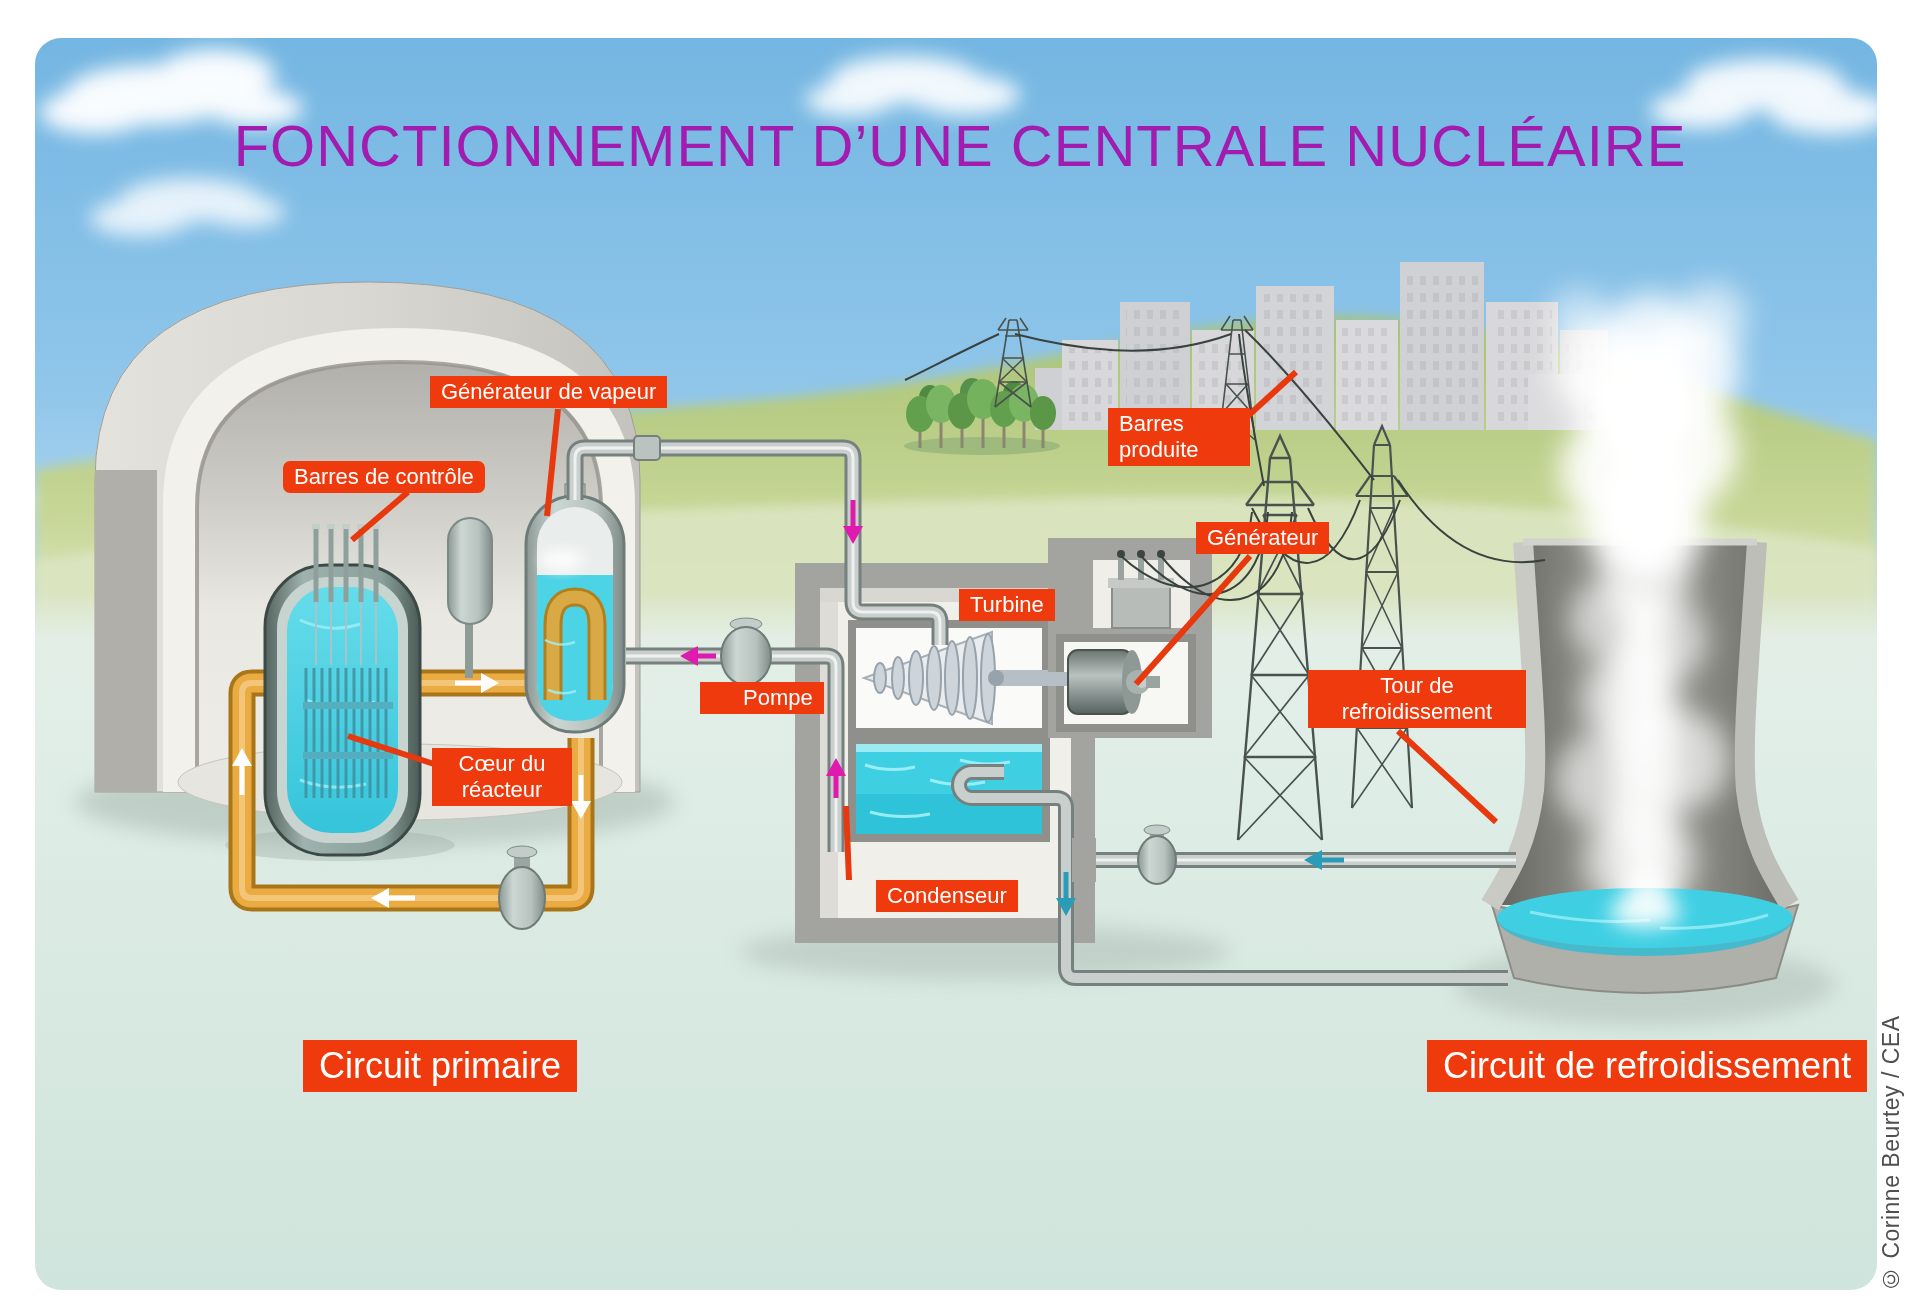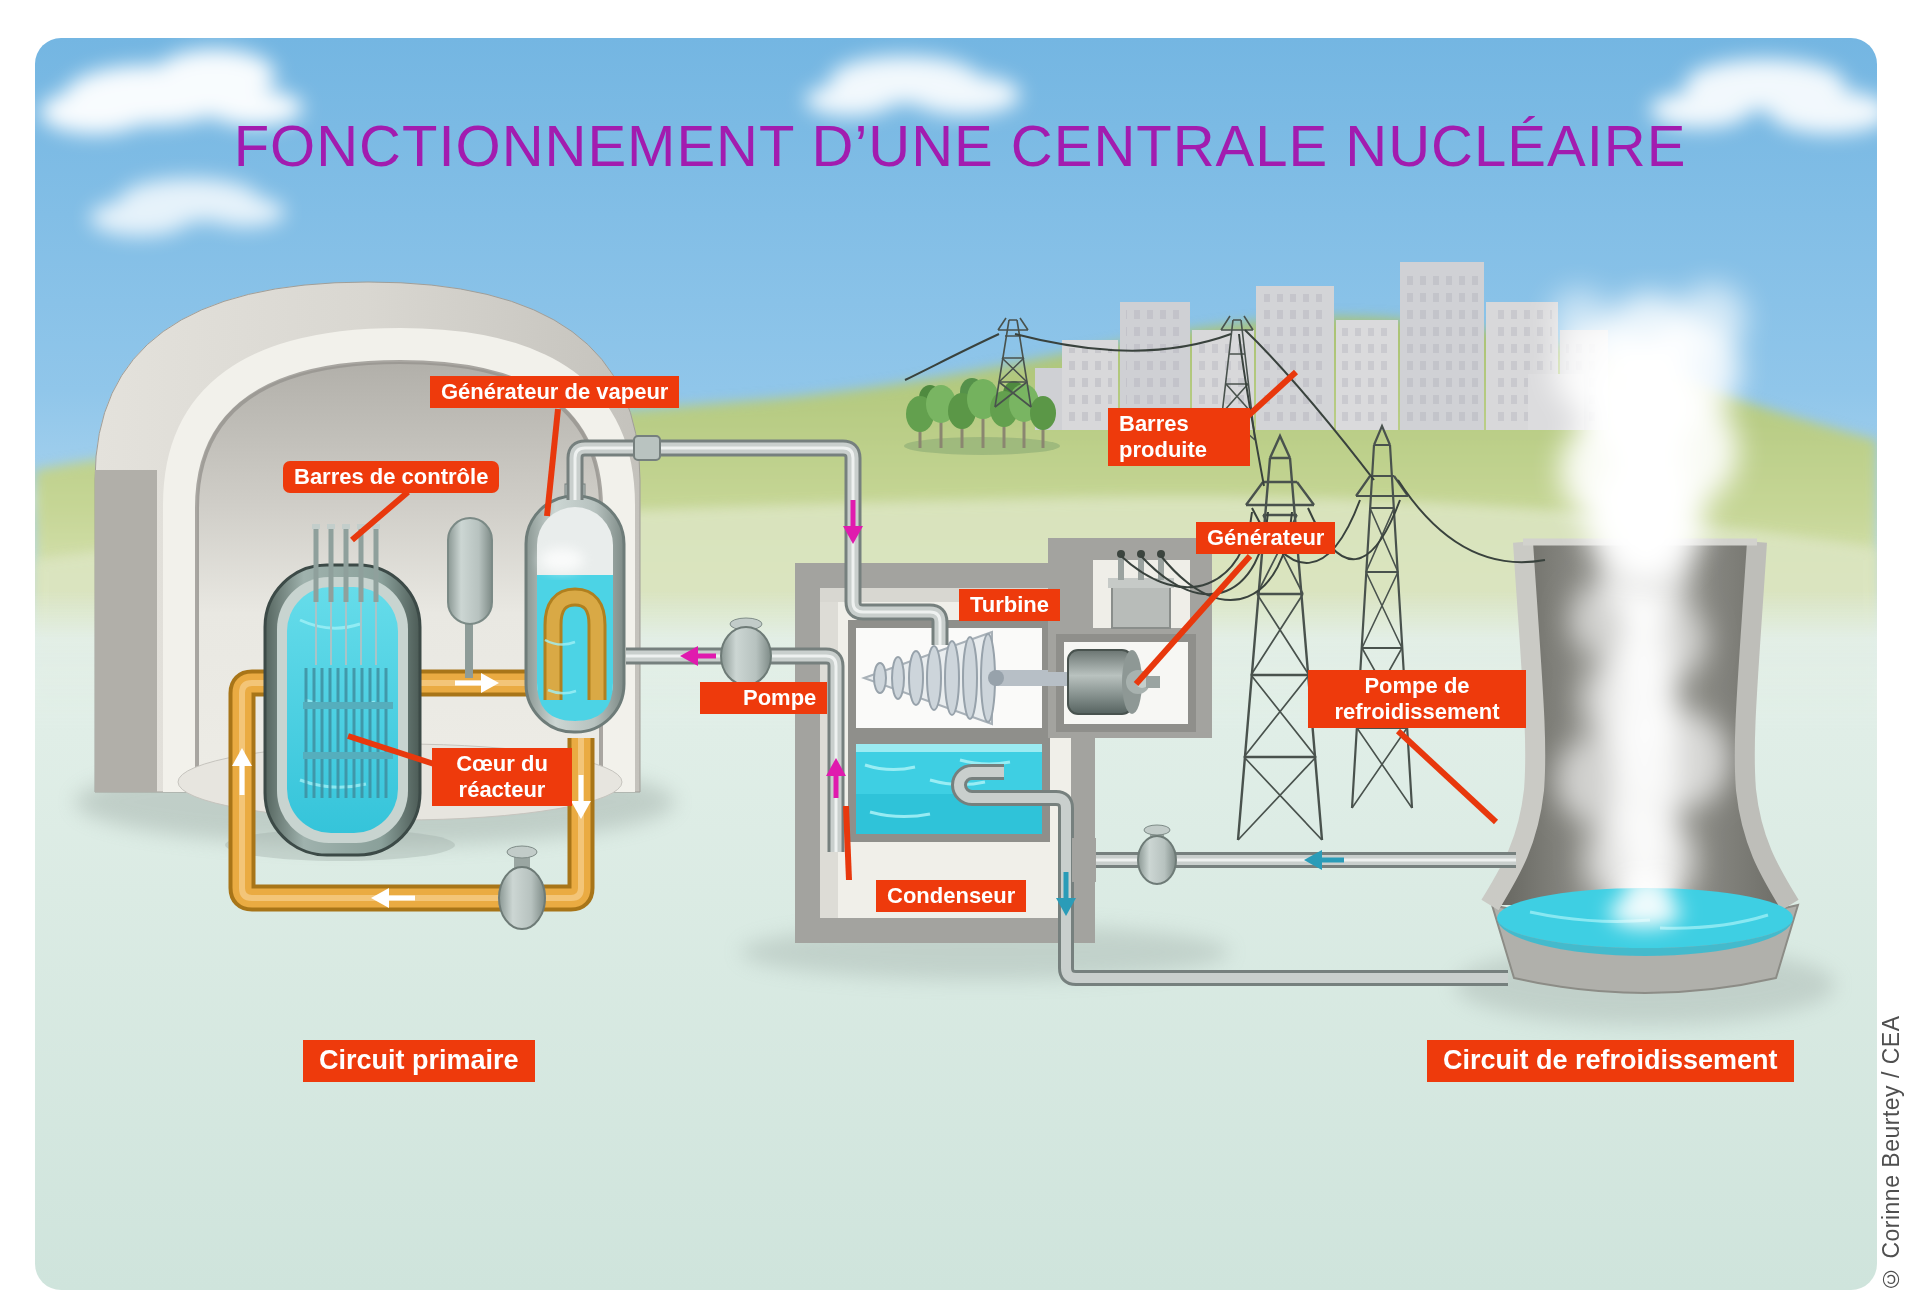--- a/index.html
+++ b/index.html
@@ -1,25 +1,25 @@
 <!DOCTYPE html>
 <html><head>
 <meta charset="utf-8">
 <style>
   html,body{margin:0;padding:0;background:#ffffff;}
   .page{position:relative;width:1920px;height:1312px;overflow:hidden;background:#fff;
         font-family:"Liberation Sans",sans-serif;}
   .page svg{position:absolute;left:0;top:0;display:block;}
   .title{position:absolute;left:50%;top:112px;transform:translateX(-50%);
          color:#a21caf;font-size:58px;font-weight:normal;letter-spacing:1px;white-space:nowrap;z-index:30;}
-  .lbl{position:absolute;background:#ee3a0c;color:#ffffff;font-weight:bold;font-size:22px;
+  .lbl{position:absolute;background:#ee3a0c;color:#ffffff;font-weight:normal;font-size:22px;
        line-height:1.18;padding:3px 11px;white-space:nowrap;z-index:40;}
   .lbl.wrap{white-space:normal;}
   .lbl.center{text-align:center;}
-  .band{font-size:27px;padding:5px 16px;}
+  .band{font-size:36px;padding:5px 16px;}
   .credit{position:absolute;left:1878px;top:962px;height:330px;width:30px;color:#4f4f4f;
           font-size:23px;writing-mode:vertical-rl;transform:rotate(180deg);z-index:30;
           letter-spacing:.5px;}
 </style>
 </head>
 <body>
 
 <div class="page">
 
 <svg width="1920" height="1312" viewBox="0 0 1920 1312">
@@ -478,21 +478,21 @@
 
 <div class="title">FONCTIONNEMENT D’UNE CENTRALE NUCLÉAIRE</div>
 
 <div class="lbl" style="left:430px;top:376px;">Générateur de vapeur</div>
 <div class="lbl" style="left:283px;top:461px;border-radius:7px;">Barres de contrôle</div>
 <div class="lbl wrap center" style="left:432px;top:748px;width:118px;">Cœur du réacteur</div>
 <div class="lbl" style="left:700px;top:682px;padding-left:43px;">Pompe</div>
 <div class="lbl" style="left:949px;top:589px;margin-left:10px;">Turbine</div>
 <div class="lbl" style="left:1196px;top:522px;">Générateur</div>
 <div class="lbl wrap" style="left:1108px;top:408px;width:120px;">Barres produite</div>
-<div class="lbl wrap center" style="left:1308px;top:670px;width:196px;">Pompe de refroidissement</div>
+<div class="lbl wrap center" style="left:1308px;top:670px;width:196px;">Tour de refroidissement</div>
 <div class="lbl" style="left:876px;top:880px;">Condenseur</div>
 
 <div class="lbl band" style="left:303px;top:1040px;">Circuit primaire</div>
 <div class="lbl band" style="left:1427px;top:1040px;">Circuit de refroidissement</div>
 
 <div class="credit">© Corinne Beurtey / CEA</div>
 
 </div>
 
 </body></html>

